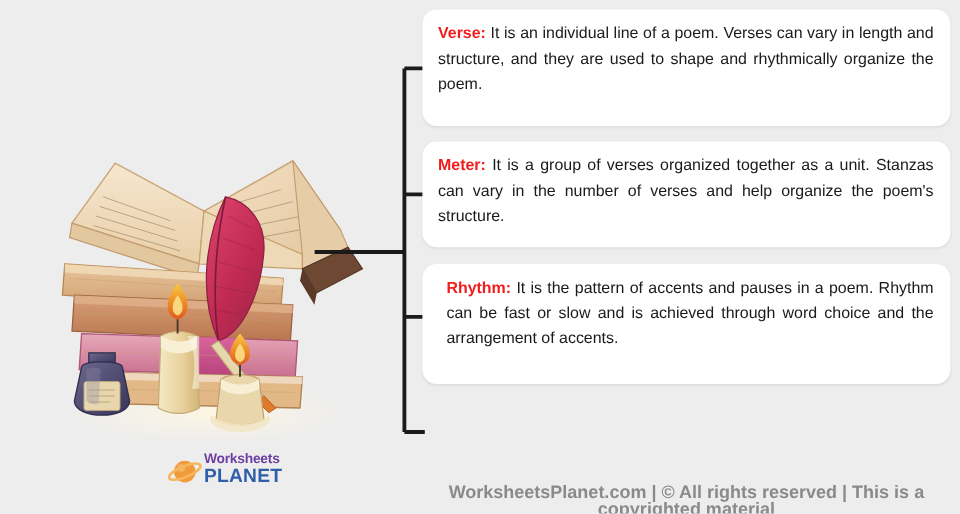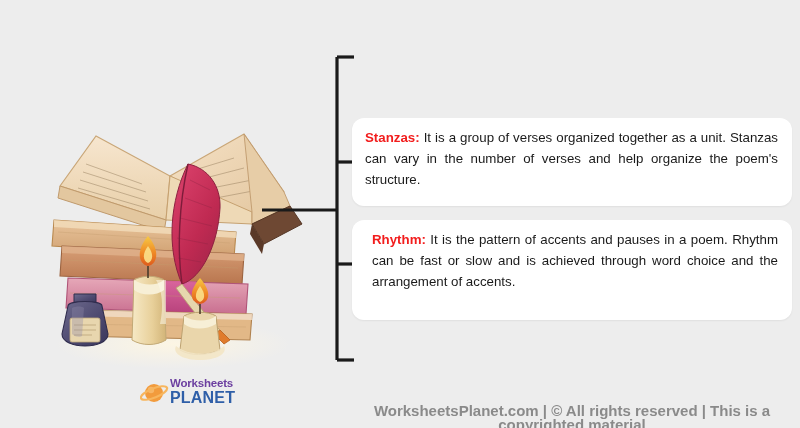--- a/index.html
+++ b/index.html
@@ -339,23 +339,26 @@
         <line x1="75" y1="57" x2="92" y2="57"></line>
         <line x1="75" y1="162" x2="92" y2="162"></line>
         <line x1="75" y1="264" x2="92" y2="264"></line>
         <line x1="75" y1="360" x2="92" y2="360"></line>
       </g>
     </svg>
   </div>
 
   <div class="cards">
 
+    <div class="card card-1">
+      <p class="card-text"><span class="term">Verse:</span><span> It is an individual line of a poem. Verses can vary in length and structure, and they are used to shape and rhythmically organize the poem.</span></p>
+    </div>
 
     <div class="card card-2">
-      <p class="card-text"><span class="term">Stanzas:</span><span> It is a group of verses organized together as a unit. Stanzas can vary in the number of verses and help organize the poem's structure.</span></p>
+      <p class="card-text"><span class="term">Meter:</span><span> It is a group of verses organized together as a unit. Stanzas can vary in the number of verses and help organize the poem's structure.</span></p>
     </div>
 
     <div class="card card-3">
       <p class="card-text"><span class="term">Rhythm:</span><span> It is the pattern of accents and pauses in a poem. Rhythm can be fast or slow and is achieved through word choice and the arrangement of accents.</span></p>
     </div>
 
   </div>
 
   <div class="footer">WorksheetsPlanet.com | © All rights reserved | This is a copyrighted material</div>
 

